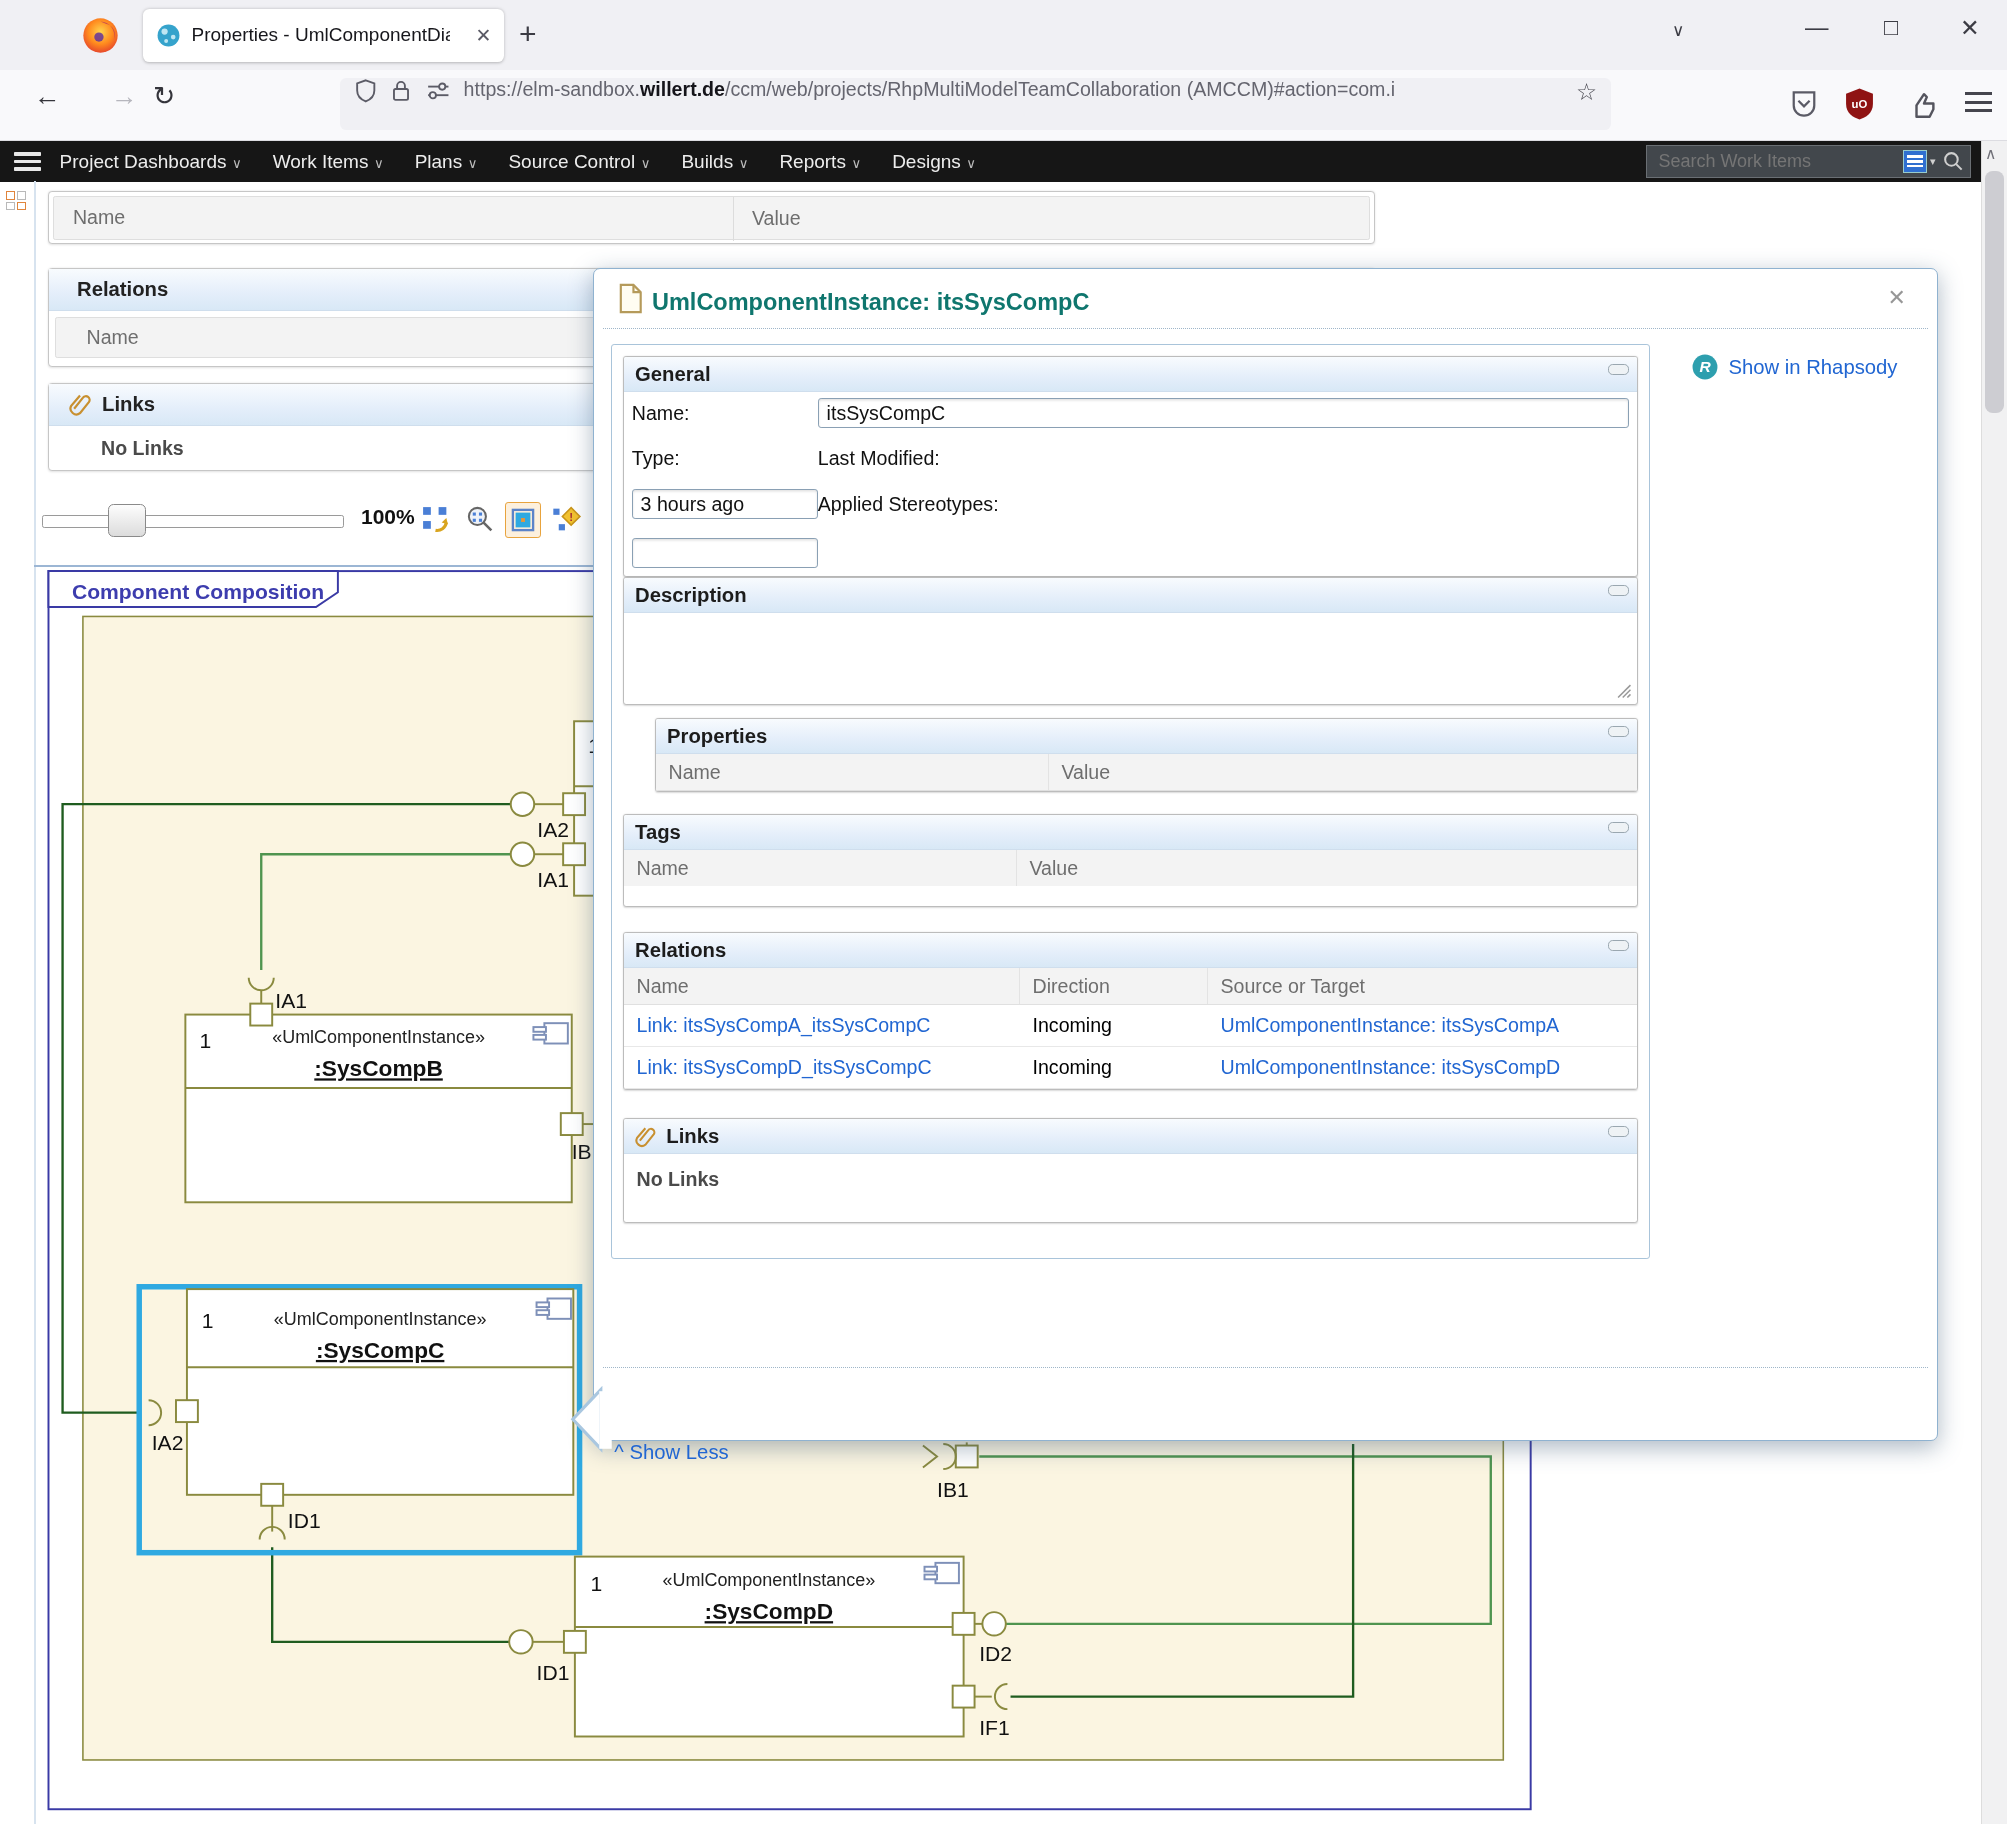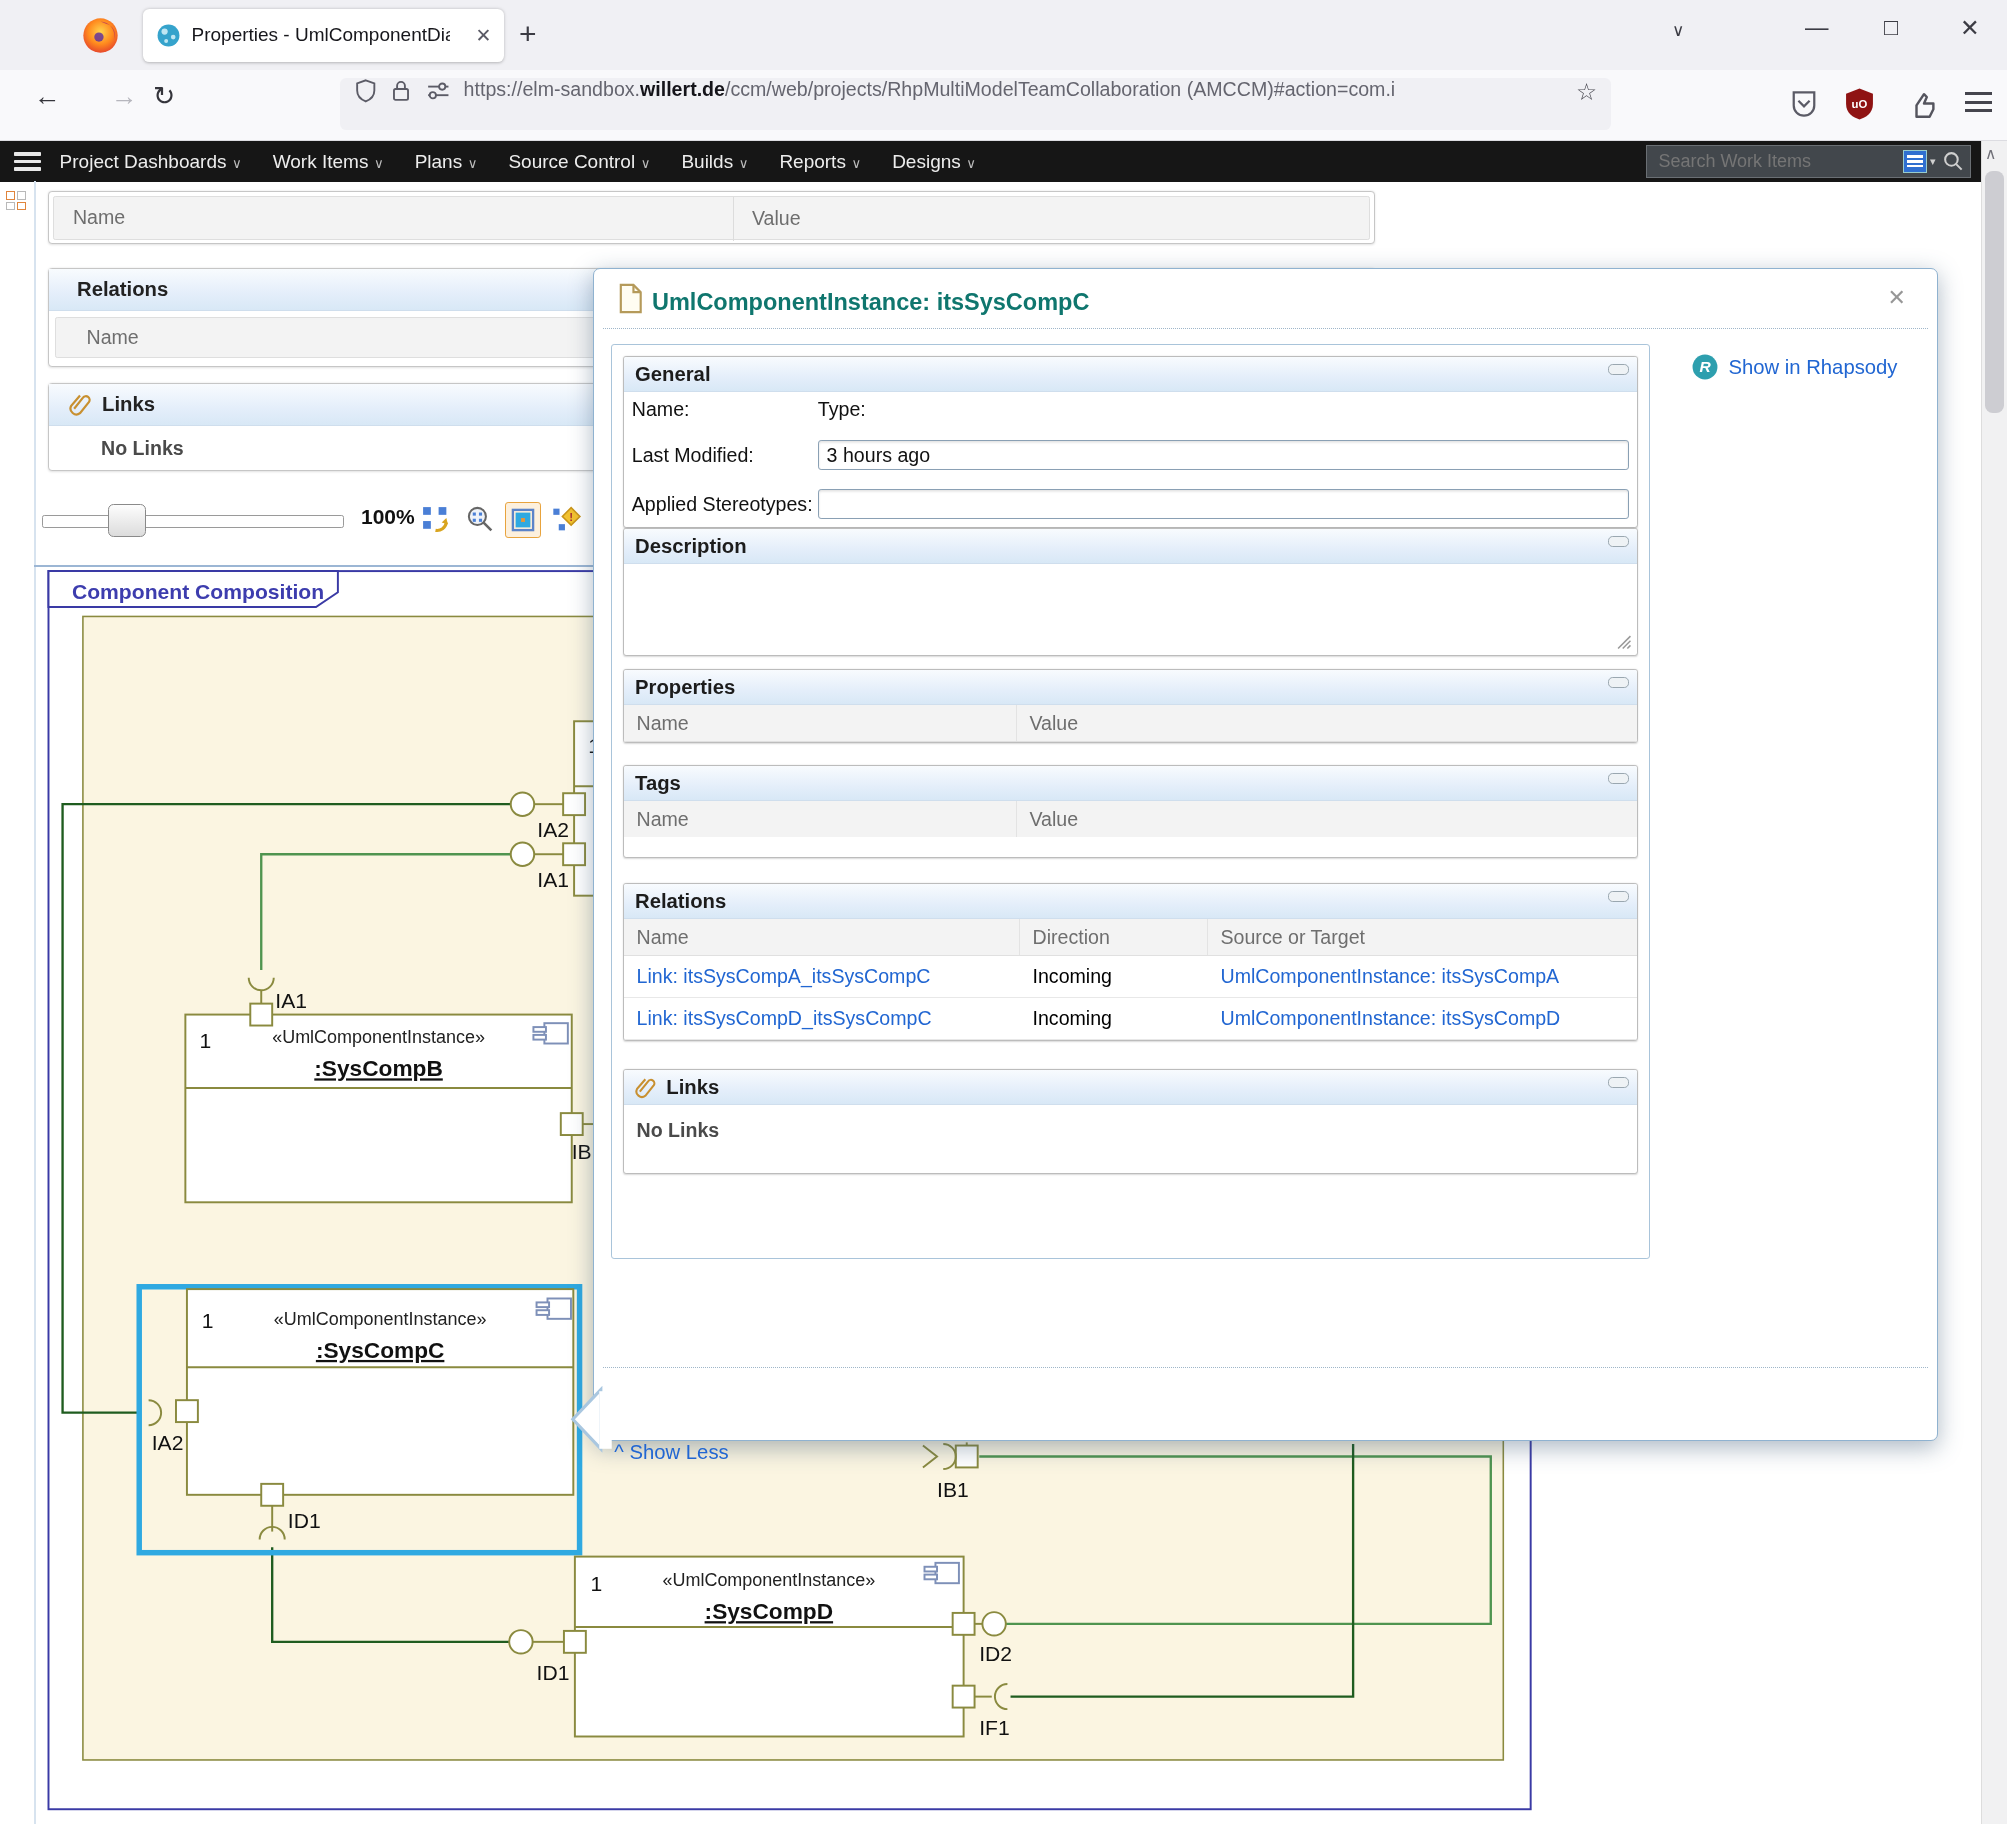--- a/index.html
+++ b/index.html
@@ -388,40 +388,41 @@
       </svg>
       <span>Show in Rhapsody</span>
     </div>
 
     <div class="pp-inner">
 
       <div class="section" style="">
         <div class="sec-h"><span>General</span><span class="pill"></span></div>
         <div class="g-rows">
           <span class="g-lab">Name:</span>
+          <input class="g-in" value="itsSysCompC" style="">
           <span class="g-lab">Type:</span>
           <span class="g-lab">Last Modified:</span>
           <input class="g-in" value="3 hours ago" style="">
           <span class="g-lab">Applied Stereotypes:</span>
           <input class="g-in" value="" style="">
         </div>
       </div>
 
       <div class="section" style="margin-bottom:13px;">
         <div class="sec-h"><span>Description</span><span class="pill"></span></div>
         <div class="desc-body">
           <svg class="resz" width="17" height="17" viewBox="0 0 22 22">
             <line x1="4" y1="20" x2="20" y2="4" stroke="#999" stroke-width="2"></line>
             <line x1="10" y1="20" x2="20" y2="10" stroke="#999" stroke-width="2"></line>
             <line x1="16" y1="20" x2="20" y2="16" stroke="#999" stroke-width="2"></line>
           </svg>
         </div>
       </div>
 
-      <div class="section" style="margin-bottom:22px;">
+      <div class="section" style="margin-bottom:22px;margin-left:32px;">
         <div class="sec-h"><span>Properties</span><span class="pill"></span></div>
         <div class="trow cols2 thead">
           <span>Name</span>
           <span>Value</span>
         </div>
       </div>
 
       <div class="section" style="margin-bottom:25px;">
         <div class="sec-h"><span>Tags</span><span class="pill"></span></div>
         <div class="trow cols2 thead" style="border-bottom:none;">

